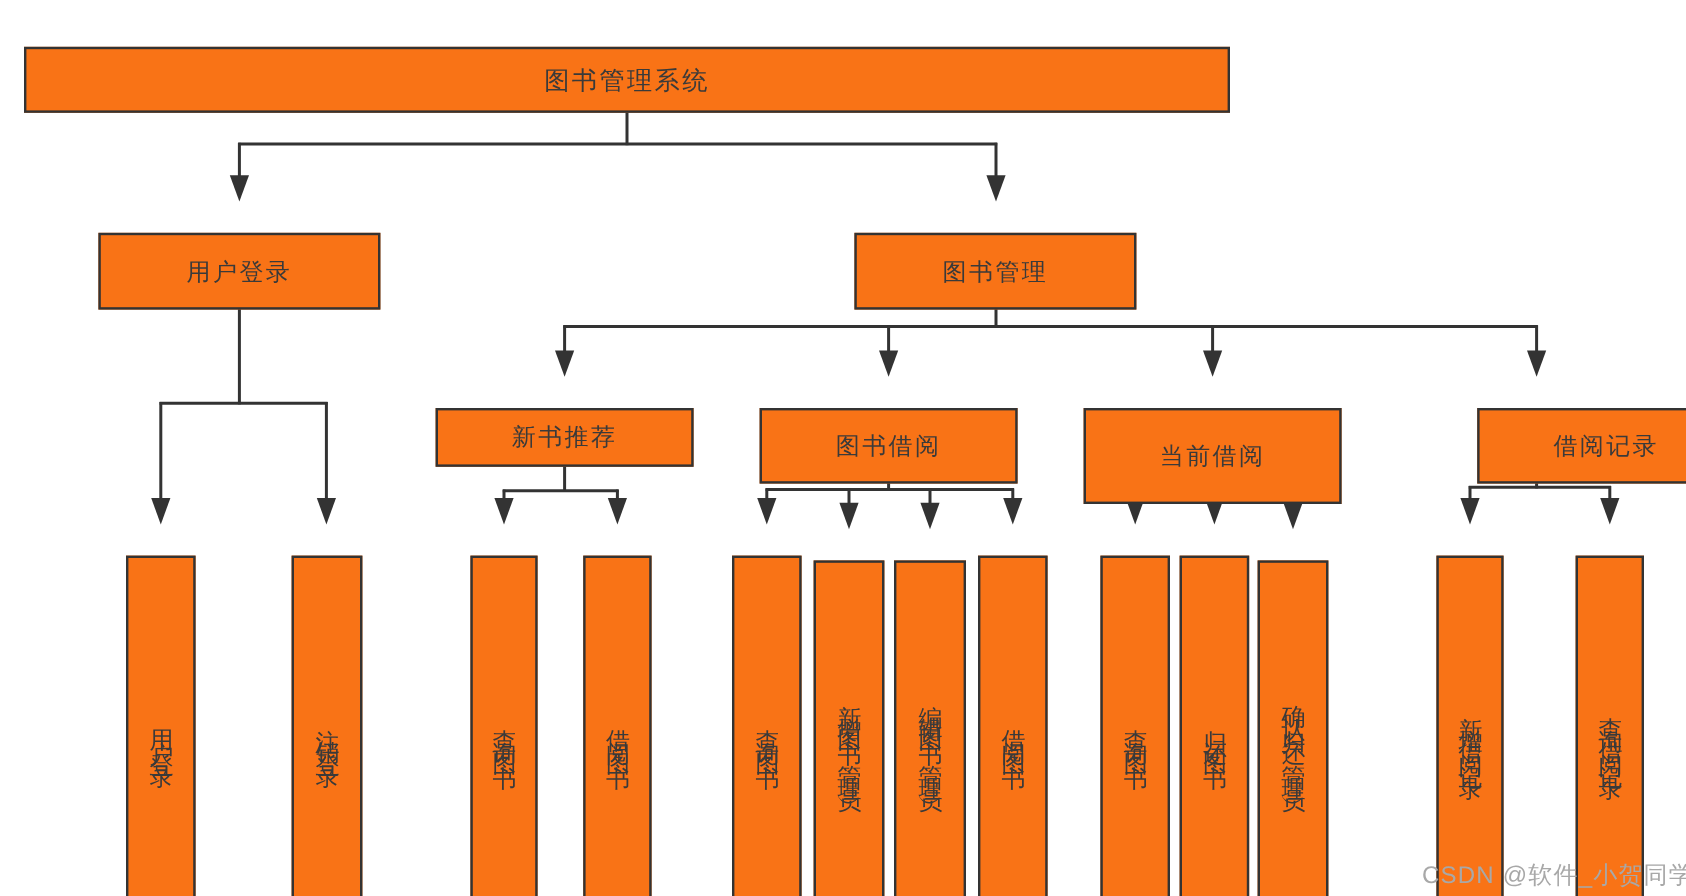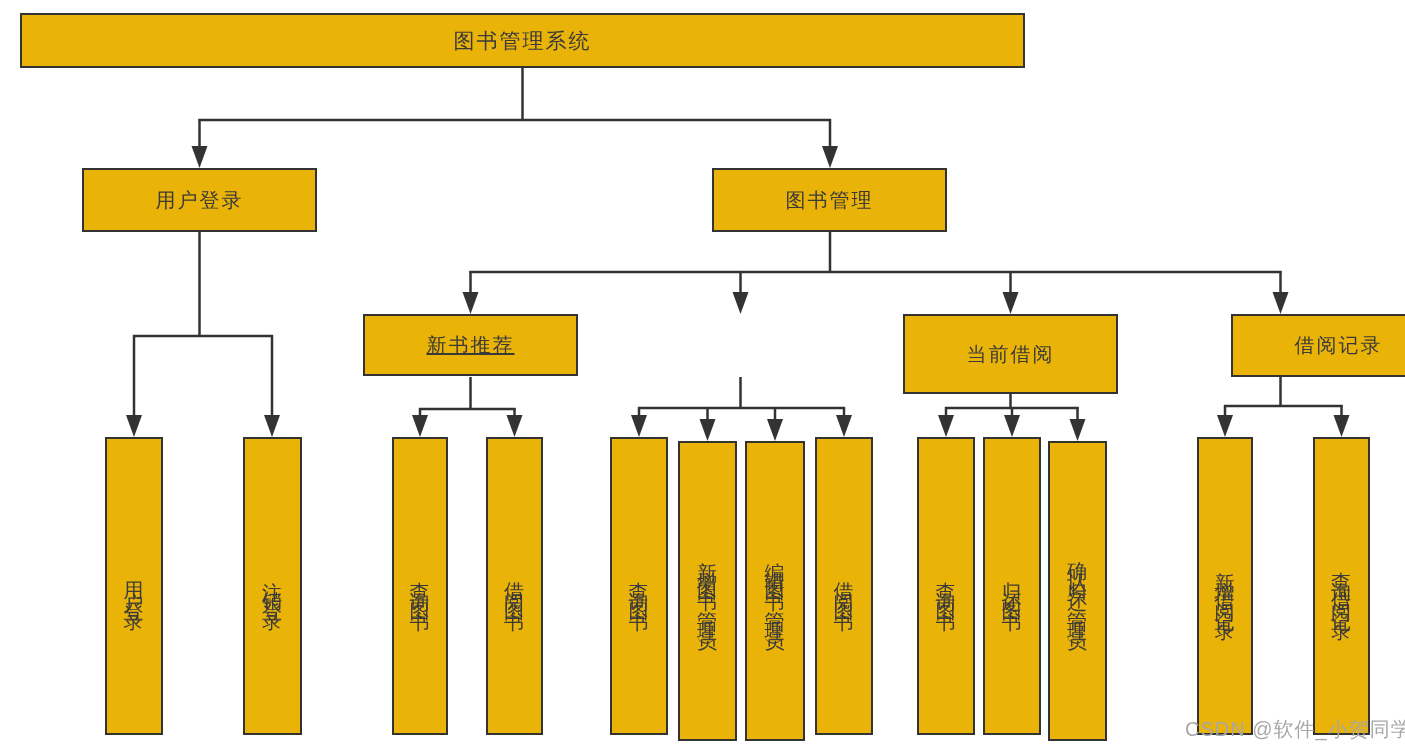--- a/index.html
+++ b/index.html
@@ -14,26 +14,27 @@
   .connector-layer {
     position: absolute;
     left: 0; top: 0;
     width: 1405px; height: 747px;
   }
   .connector-layer line { stroke: #333333; stroke-width: 2.5; }
   .connector-layer polygon { fill: #333333; stroke: none; }
   .box {
     position: absolute;
     box-sizing: border-box;
-    background: #eab308;
+    background: #f97316;
     border: 2.5px solid #333333;
     display: flex;
     align-items: center;
     justify-content: center;
     color: #3a3a3a;
+    margin-top: 26px;
   }
   .hlabel {
     font-size: 20px;
     letter-spacing: 2px;
     white-space: nowrap;
   }
   .root-label { font-size: 21px; }
   .vbox {
     writing-mode: vertical-rl;
     text-orientation: mixed;
@@ -138,22 +139,25 @@
     <span class="hlabel root-label">图书管理系统</span>
   </div>
 
   <div class="box" style="left:82px; top:168px; width:235px; height:64px;">
     <span class="hlabel">用户登录</span>
   </div>
   <div class="box" style="left:712px; top:168px; width:235px; height:64px;font-family:Liberation Mono, monospace;">
     <span class="hlabel">图书管理</span>
   </div>
 
-  <div class="box" style="left:363px; top:314px; width:215px; height:62px;text-decoration:underline;">
+  <div class="box" style="left:363px; top:314px; width:215px; height:49px;">
     <span class="hlabel">新书推荐</span>
+  </div>
+  <div class="box" style="left:633px; top:314px; width:215px; height:63px;">
+    <span class="hlabel">图书借阅</span>
   </div>
   <div class="box" style="left:903px; top:314px; width:215px; height:80px;">
     <span class="hlabel">当前借阅</span>
   </div>
   <div class="box" style="left:1231px; top:314px; width:215px; height:63px;">
     <span class="hlabel">借阅记录</span>
   </div>
 
   <div class="box" style="left:105px; top:437px; width:58px; height:298px;">
     <span class="vbox">用户登录</span>

